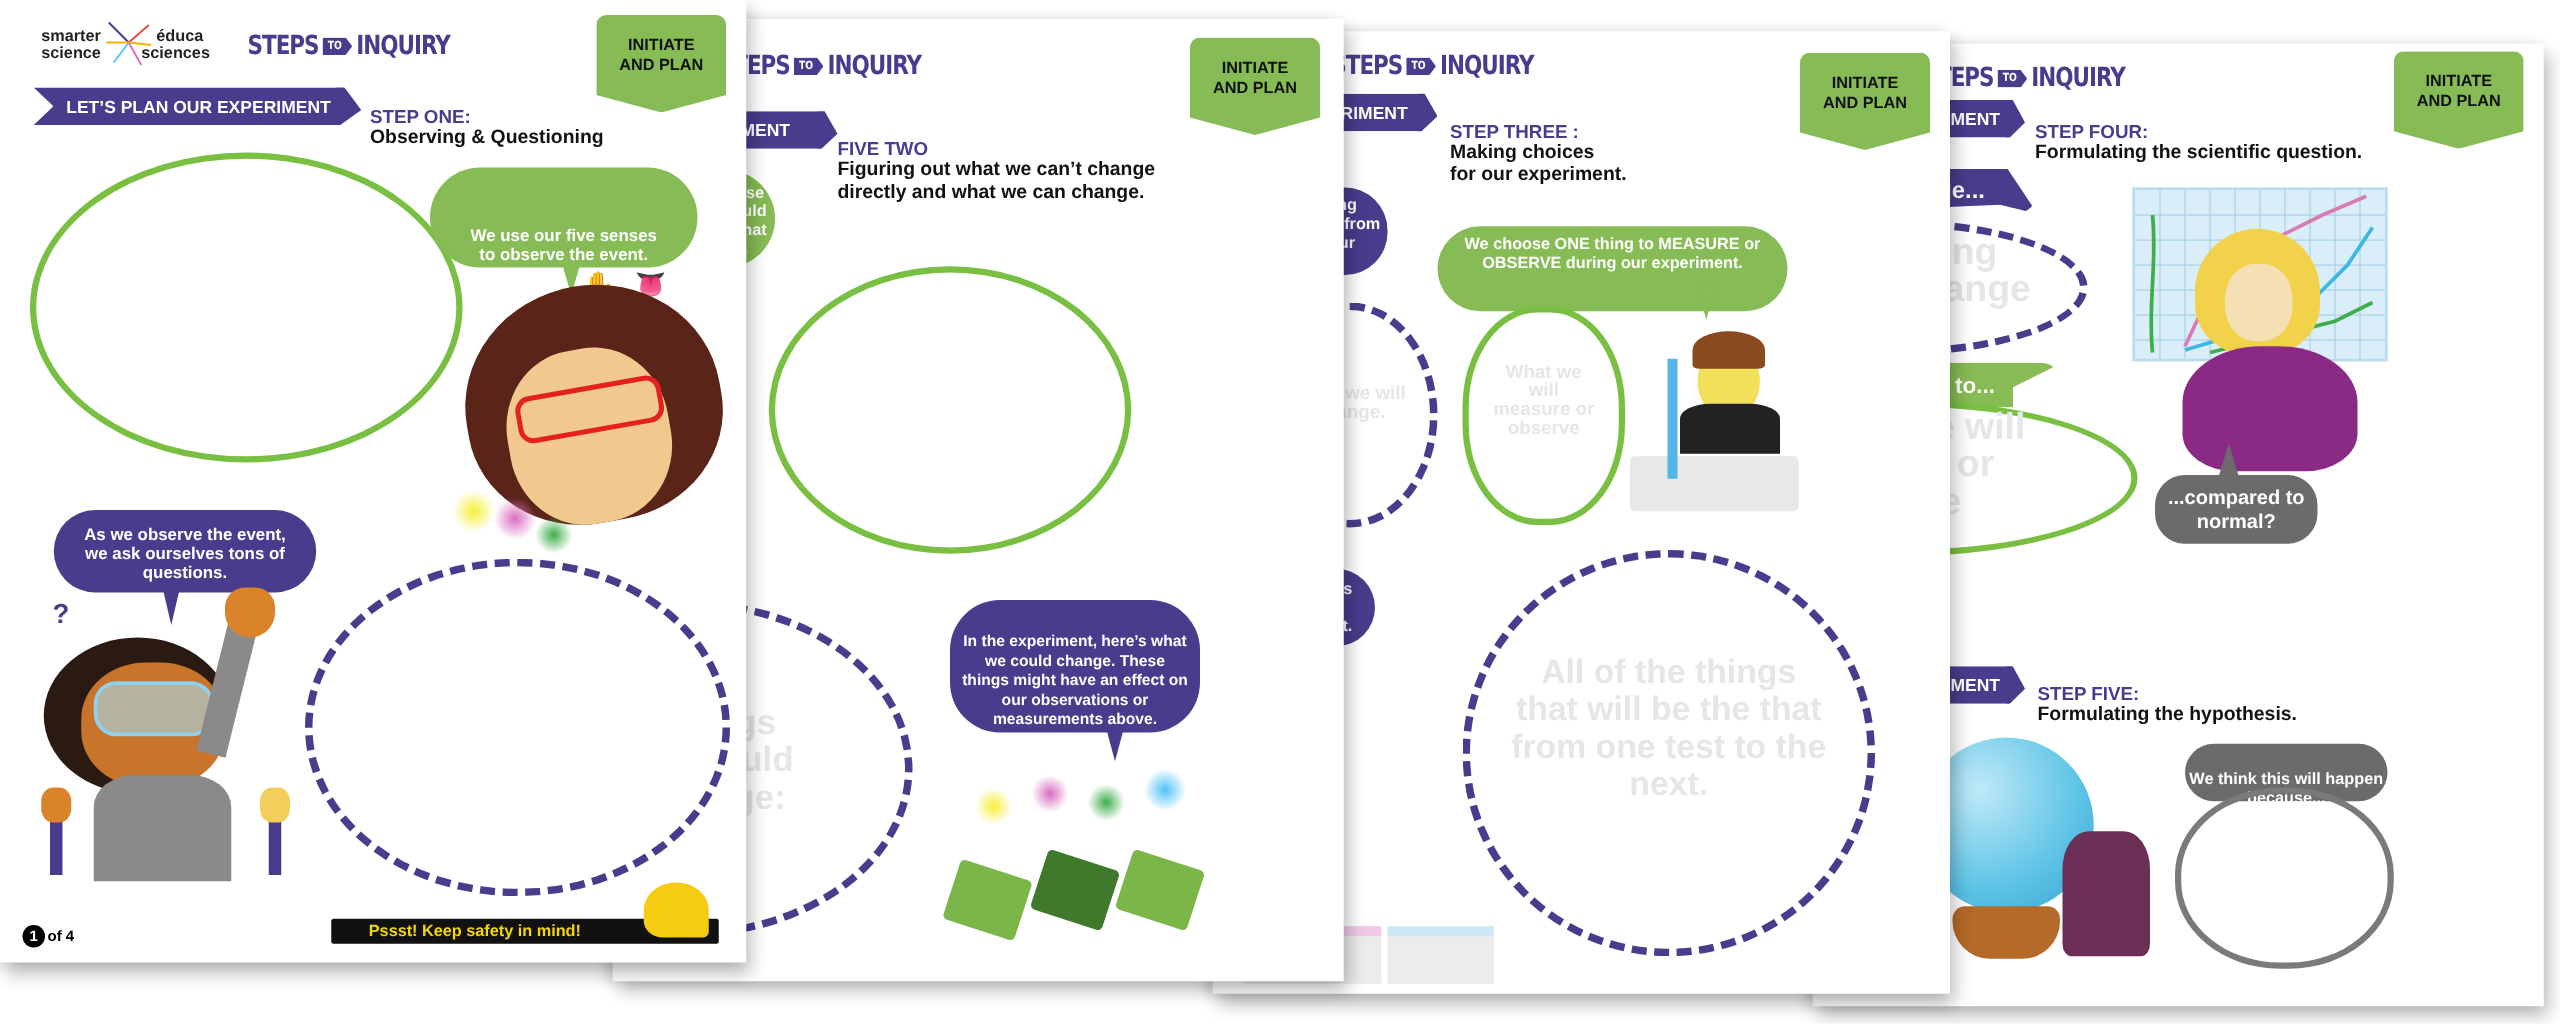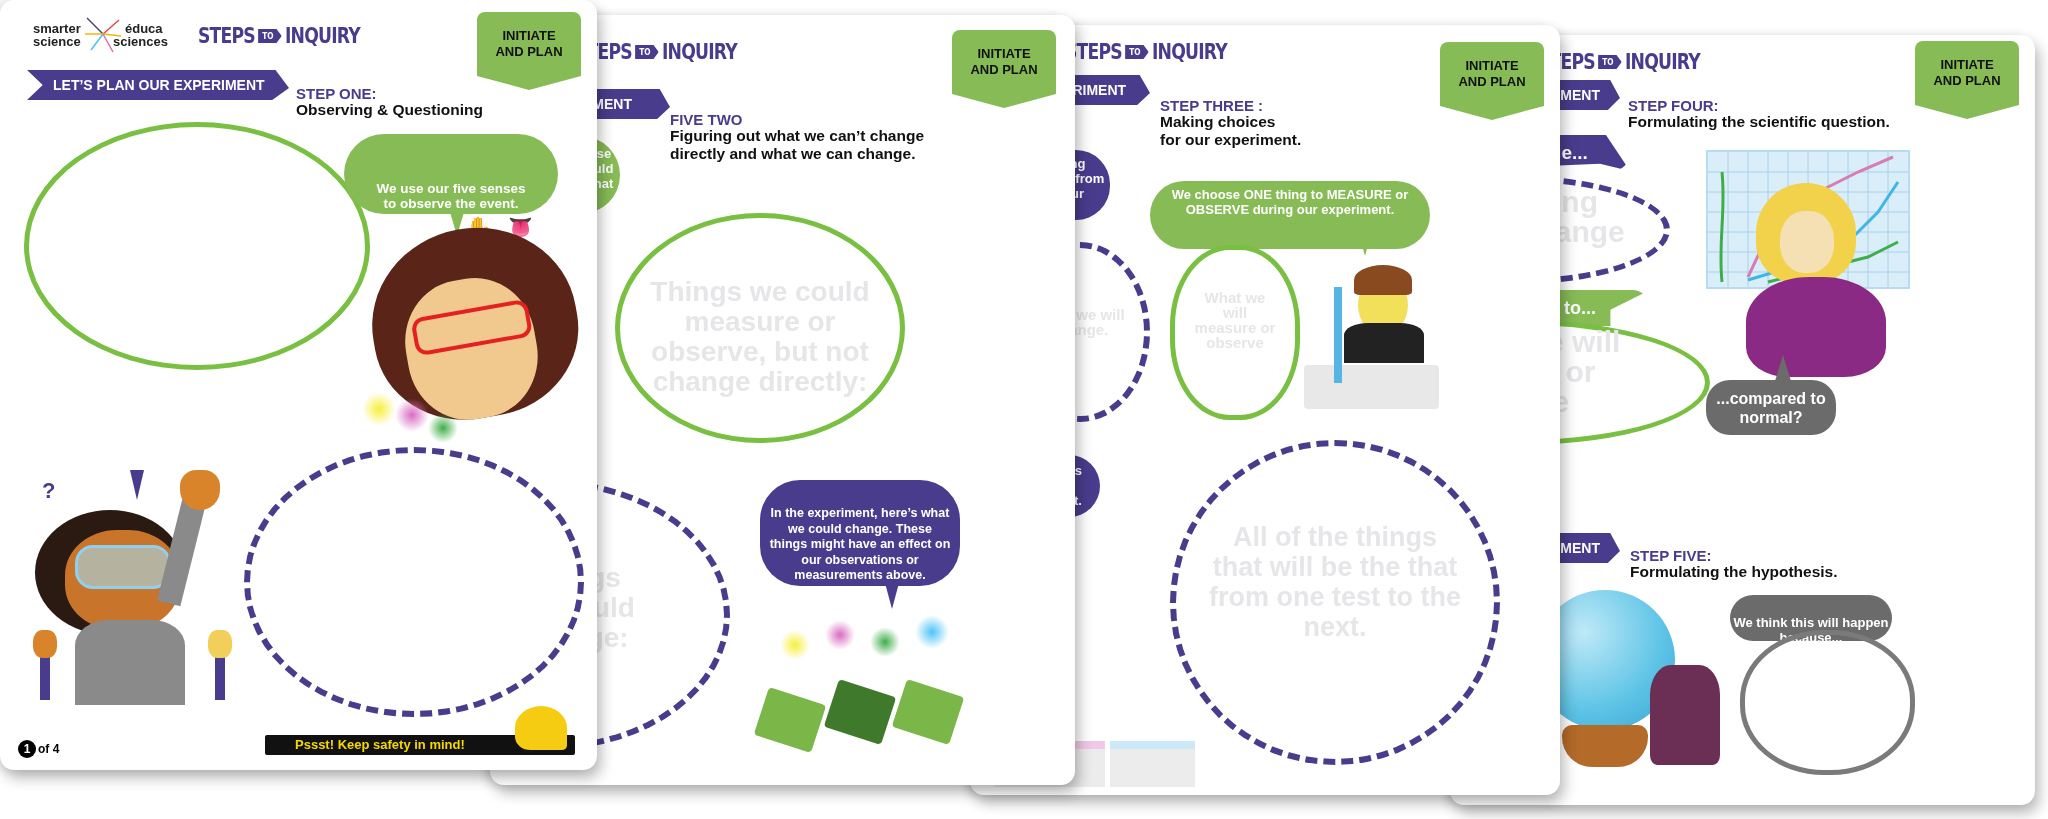--- a/index.html
+++ b/index.html
@@ -1,34 +1,34 @@
 <!DOCTYPE html>
 <html><head>
 <meta charset="utf-8">
 <style>
   html,body{margin:0;padding:0;}
   body{width:2048px;height:819px;background:#ffffff;position:relative;overflow:hidden;font-family:"Liberation Sans","DejaVu Sans",sans-serif;}
-  .page{position:absolute;background:#fff;box-shadow:4px 8px 14px rgba(0,0,0,0.28),-6px 0 10px rgba(0,0,0,0.10);overflow:hidden;border-radius:14px;}
+  .page{position:absolute;background:#fff;box-shadow:4px 8px 14px rgba(0,0,0,0.28),-6px 0 10px rgba(0,0,0,0.10);overflow:hidden;}
   .p1{left:0;top:0;width:597px;height:770px;z-index:4;}
   .p2{left:490px;top:15px;width:585px;height:770px;z-index:3;}
   .p3{left:970px;top:25px;width:590px;height:770px;z-index:2;}
   .p4{left:1450px;top:35px;width:585px;height:770px;z-index:1;}
   .abs{position:absolute;}
   .logo{font-size:13px;line-height:13px;color:#222;font-weight:bold;}
   .logo .l1,.logo .l2{position:absolute;white-space:nowrap;}
   .burst{position:absolute;width:40px;height:40px;}
   .brand{font-family:"DejaVu Sans",sans-serif;font-weight:bold;color:#4a3c8c;font-size:21px;letter-spacing:-1px;white-space:nowrap;transform:scaleX(0.82);transform-origin:left center;}
   .brand .to{display:inline-block;background:#4a3c8c;color:#fff;font-size:9px;padding:2px 10px 2px 5px;margin:0 4px;vertical-align:4px;clip-path:polygon(0 0,78% 0,100% 50%,78% 100%,0 100%);letter-spacing:0;}
   .tag{background:#86bb55;color:#111;font-weight:bold;font-size:13px;text-align:center;line-height:16px;width:104px;height:78px;padding-top:16px;box-sizing:border-box;border-radius:8px 8px 0 0;clip-path:polygon(0 0,100% 0,100% 82%,50% 100%,0 82%);}
   .ribbon{background:#4a3c8c;color:#fff;font-weight:bold;font-size:14px;height:30px;line-height:30px;padding-left:34px;box-sizing:border-box;clip-path:polygon(0 0,92% 0,94% -10%,100% 60%,92% 110%,92% 100%,0 100%,6% 50%);}
   .steph{color:#4a3c8c;font-weight:bold;font-size:15px;line-height:17px;}
   .stept{color:#111;font-weight:bold;font-size:15.5px;line-height:18px;}
   .bubble-green{background:#86bb55;color:#fff;font-weight:bold;text-align:center;border-radius:40px;}
   .bubble-purple{background:#4a3c8c;color:#fff;font-weight:bold;text-align:center;border-radius:34px;}
-  .bubble-grey{background:#6b6b6b;color:#fff;font-weight:bold;text-align:center;border-radius:24px;}
+  .bubble-grey{background:#6b6b6b;color:#fff;font-weight:bold;text-align:center;border-radius:24px;margin-left:18px;}
   .outline-green{border:5px solid #78bf42;border-radius:50%;box-sizing:border-box;}
   .outline-dash{border:6px dashed #4a3c8c;border-radius:50%;box-sizing:border-box;}
   .outline-grey{border:5px solid #7a7a7a;border-radius:48%;box-sizing:border-box;}
   .ghost{color:#e6e6e9;font-weight:bold;text-align:center;line-height:1.0;}
   .tail{position:absolute;width:0;height:0;}
   .glow{position:absolute;border-radius:50%;}
   .pageno{font-weight:bold;font-size:12px;color:#000;}
   .pageno .circ{display:inline-block;width:18px;height:18px;border-radius:50%;background:#000;color:#fff;text-align:center;line-height:18px;font-size:12px;margin-right:2px;}
   .safety{background:#111;color:#f5d800;font-weight:bold;font-size:13px;height:20px;line-height:20px;padding-left:30px;width:310px;box-sizing:border-box;border-radius:2px;}
 </style>
@@ -194,21 +194,20 @@
   </div>
   <div class="tail" style="left:35px;top:196px;border-left:7px solid transparent;border-right:7px solid transparent;border-top:26px solid #86bb55;"></div>
 
   <div class="abs" style="left:10px;top:250px;width:12px;height:150px;background:#7ac143;border-radius:6px;"></div>
   <div class="abs" style="left:0;top:390px;width:38px;height:50px;background:#e8742a;clip-path:polygon(0 0,100% 0,85% 100%,15% 100%);"></div>
   <div class="abs" style="left:63px;top:245px;width:10px;height:160px;background:#f5d800;"></div>
   <div class="abs" style="left:-10px;top:370px;width:55px;height:8px;background:#f5d800;"></div>
   <div class="abs" style="left:55px;top:235px;width:26px;height:20px;background:#f0b440;border-radius:50%;"></div>
   <div class="abs" style="left:55px;top:400px;width:26px;height:20px;background:#f0b440;border-radius:50%;"></div>
   <div class="abs outline-green" style="left:125px;top:198px;width:290px;height:230px;"></div>
-  <div class="abs ghost" style="left:150px;top:262px;width:240px;font-size:28px;line-height:30px;">Things we could measure or observe, but not change directly:</div>
 
   <div class="abs outline-dash" style="left:-120px;top:465px;width:360px;height:270px;"></div>
   <div class="abs ghost" style="left:20px;top:548px;width:130px;font-size:28px;line-height:30px;">Things we could change:</div>
   <div class="abs bubble-purple" style="left:270px;top:465px;width:200px;height:106px;font-size:12.5px;line-height:15.5px;padding:26px 8px 0 8px;box-sizing:border-box;border-radius:40px;">In the experiment, here’s what we could change. These things might have an effect on our observations or measurements above.</div>
   <div class="tail" style="left:395px;top:568px;border-left:7px solid transparent;border-right:7px solid transparent;border-top:26px solid #4a3c8c;"></div>
   <div class="glow" style="left:290px;top:615px;width:30px;height:30px;background:radial-gradient(#f7ef3a,transparent 70%);"></div>
   <div class="glow" style="left:335px;top:605px;width:30px;height:30px;background:radial-gradient(#d96cc1,transparent 70%);"></div>
   <div class="glow" style="left:380px;top:612px;width:30px;height:30px;background:radial-gradient(#3fae4a,transparent 70%);"></div>
   <div class="glow" style="left:425px;top:600px;width:34px;height:34px;background:radial-gradient(#4fc3f7,transparent 70%);"></div>
   <div class="abs" style="left:270px;top:680px;width:60px;height:50px;background:#7ab648;transform:rotate(18deg);border-radius:4px;"></div>
@@ -258,20 +257,21 @@
   <div class="tail" style="left:450px;top:212px;border-left:7px solid transparent;border-right:7px solid transparent;border-top:24px solid #86bb55;"></div>
 
   <div class="abs" style="left:372px;top:228px;width:205px;height:190px;background:#5a2418;border-radius:50% 50% 45% 45%;transform:rotate(-10deg);">
     <div style="position:absolute;left:30px;top:50px;width:130px;height:140px;background:#f1c98e;border-radius:45%;"></div>
     <div style="position:absolute;left:40px;top:80px;width:110px;height:30px;border:4px solid #e52020;border-radius:12px;"></div>
   </div>
   <div class="glow" style="left:362px;top:392px;width:34px;height:34px;background:radial-gradient(#f7ef3a,transparent 70%);"></div>
   <div class="glow" style="left:395px;top:398px;width:34px;height:34px;background:radial-gradient(#d96cc1,transparent 70%);"></div>
   <div class="glow" style="left:428px;top:413px;width:30px;height:30px;background:radial-gradient(#3fae4a,transparent 70%);"></div>
 
+  <div class="abs bubble-purple" style="left:43px;top:408px;width:210px;height:66px;font-size:13.5px;line-height:15px;padding:12px 16px 0;box-sizing:border-box;">As we observe the event, we ask ourselves tons of questions.</div>
   <div class="tail" style="left:130px;top:470px;border-left:7px solid transparent;border-right:7px solid transparent;border-top:30px solid #4a3c8c;"></div>
   <div class="abs" style="left:42px;top:478px;color:#4a3c8c;font-weight:bold;font-size:22px;">?</div>
 
   <div class="abs" style="left:35px;top:510px;width:150px;height:125px;background:#2a1a12;border-radius:50%;">
     <div style="position:absolute;left:30px;top:20px;width:115px;height:100px;background:#c8742a;border-radius:45%;"></div>
     <div style="position:absolute;left:40px;top:35px;width:90px;height:38px;background:rgba(170,220,240,0.6);border:3px solid #8fd0ee;border-radius:18px;"></div>
   </div>
   <div class="abs" style="left:75px;top:620px;width:110px;height:85px;background:#8a8a8a;border-radius:30% 30% 0 0;"></div>
   <div class="abs" style="left:170px;top:495px;width:24px;height:110px;background:#8a8a8a;transform:rotate(14deg);"></div>
   <div class="abs" style="left:180px;top:470px;width:40px;height:40px;background:#d9832b;border-radius:40% 40% 50% 50%;"></div>

